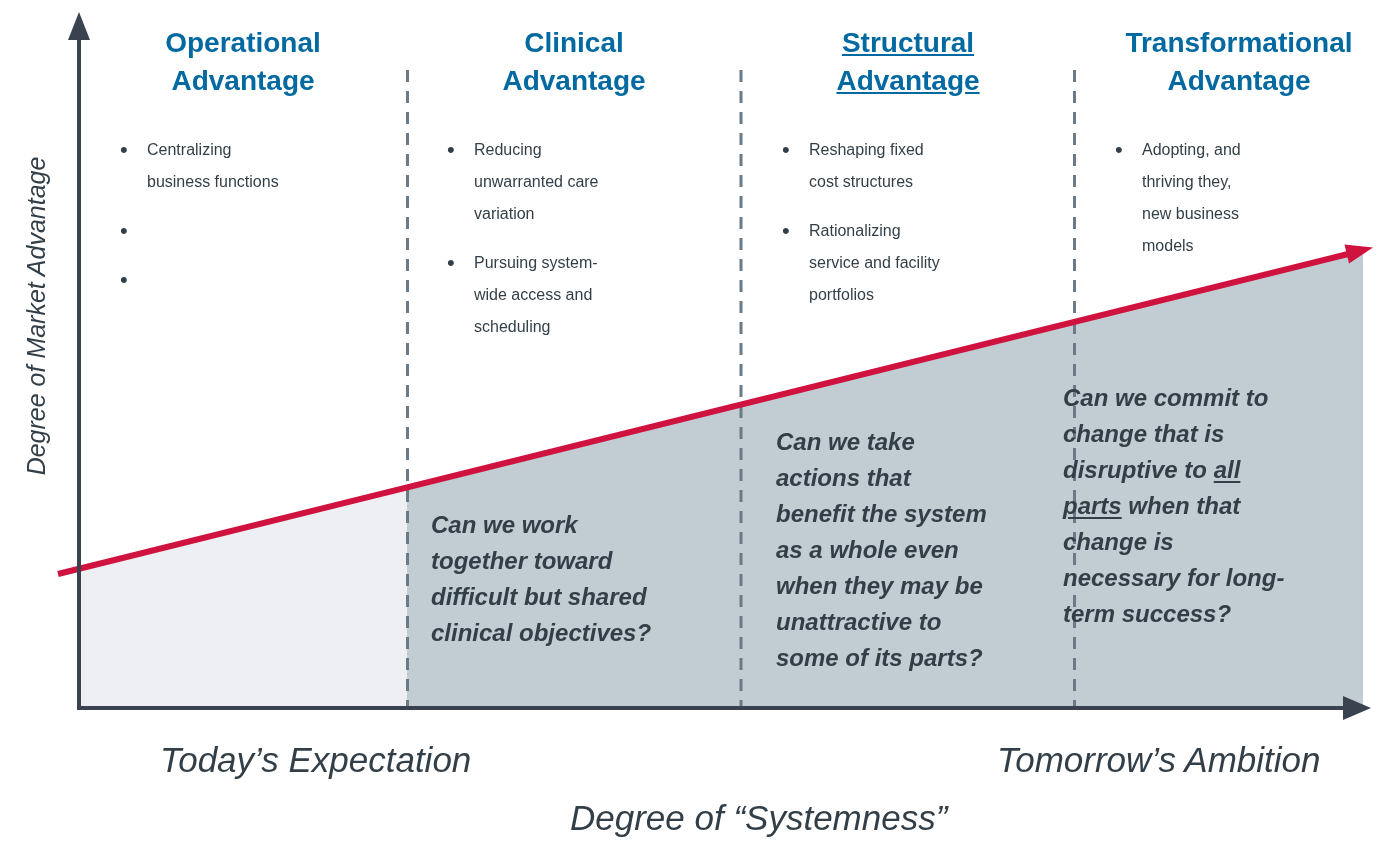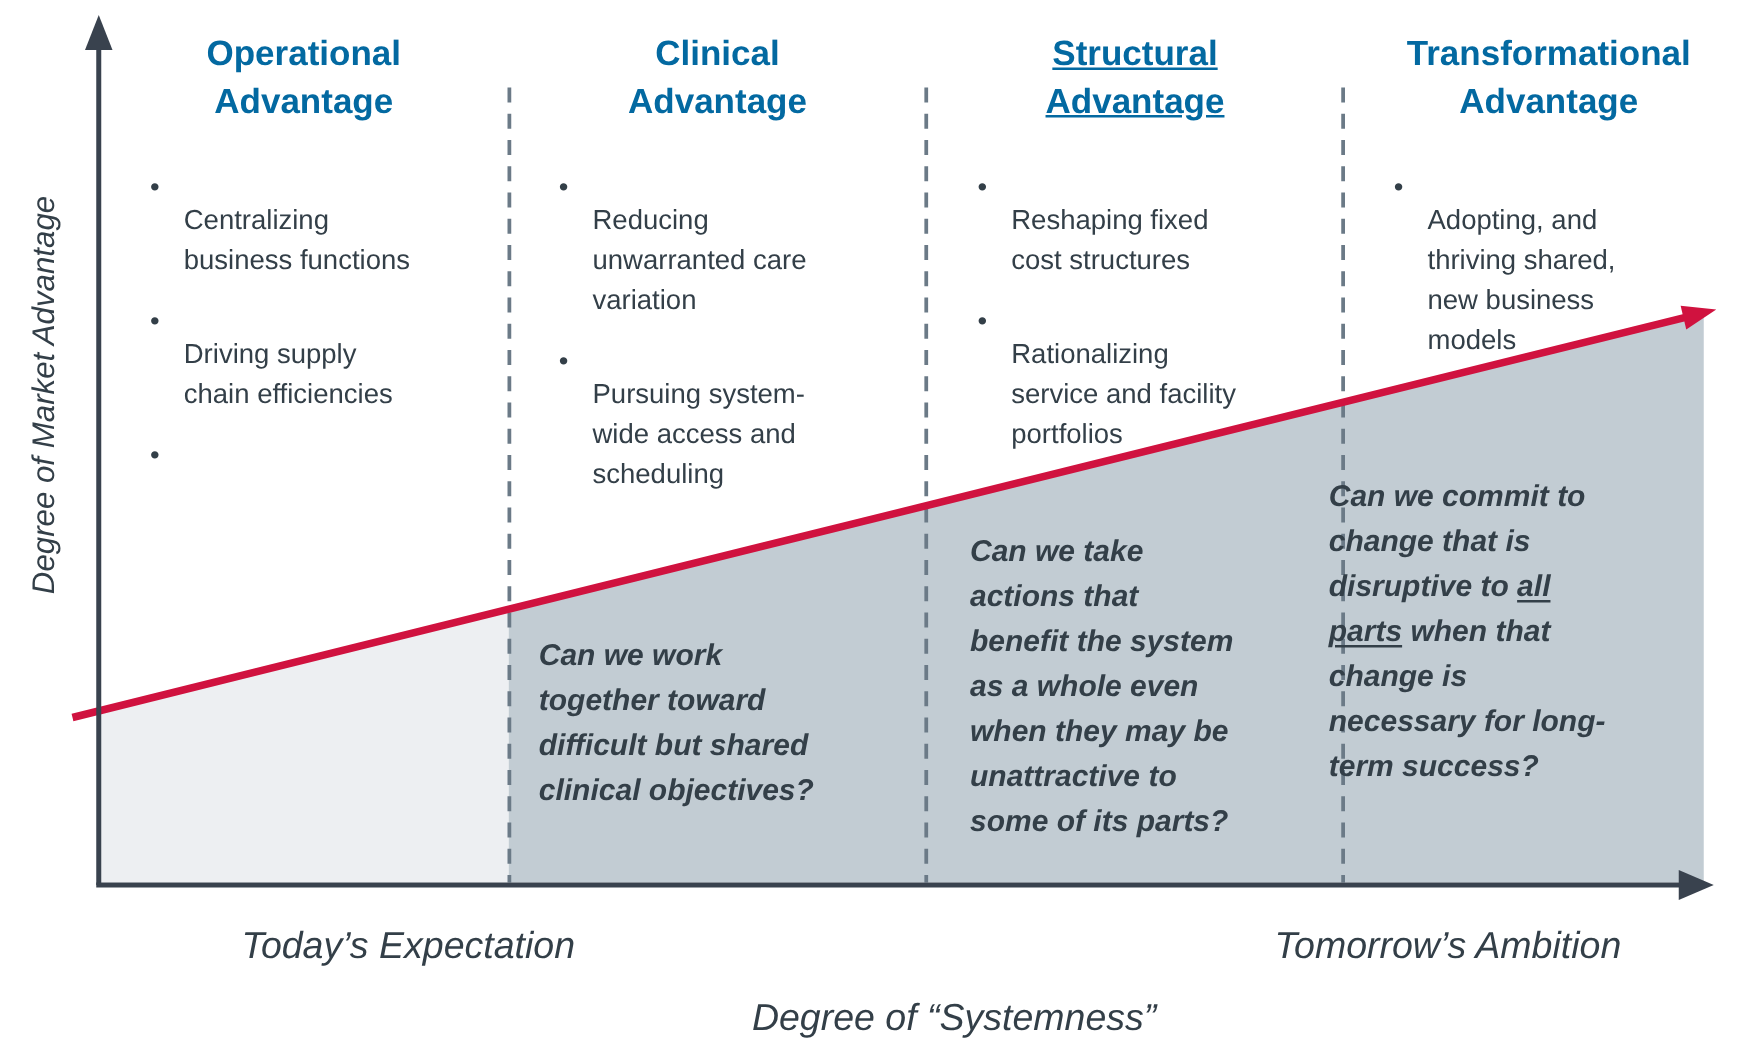--- a/index.html
+++ b/index.html
@@ -18,36 +18,36 @@
   }
   .h1 { left:77px; } .h2 { left:408px; } .h3 { left:742px;text-decoration:underline; } .h4 { left:1073px; }
 
   ul.bullets {
     position:absolute; top:134px; width:295px;
     list-style:none; margin:0; padding:0;
   }
   .b1 { left:120px; } .b2 { left:447px; } .b3 { left:782px; } .b4 { left:1115px; }
   ul.bullets li { display:flex; margin-bottom:17px; }
   ul.bullets .dot { width:27px; flex:0 0 27px; font-size:22px; line-height:32px; }
-  ul.bullets .btxt { font-size:22px; line-height:32px; white-space:pre-line;margin-top:26px; }
+  ul.bullets .btxt { font-size:16px; line-height:32px; white-space:pre-line; }
 
   .question {
     position:absolute; width:300px;
     font-size:24px; font-weight:bold; font-style:italic;
     line-height:36px; white-space:pre-line; color:#333f48;
   }
   .q1 { left:100px; top:570px; width:292px; }
   .q2 { left:431px; top:507px; width:292px; }
   .q3 { left:776px; top:424px; }
   .q4 { left:1063px; top:380px; }
   .question .u { text-decoration:underline; text-decoration-thickness:2px; text-underline-offset:3px; }
 
   .axis-label {
-    position:absolute; font-size:30px; font-style:italic; color:#333f48;
-    text-align:right; white-space:nowrap;
+    position:absolute; font-size:35px; font-style:italic; color:#333f48;
+    text-align:left; white-space:nowrap;
   }
   .today    { left:160px; top:740px; width:300px; }
   .tomorrow { left:997px; top:740px; width:300px; }
   .xtitle   { left:570px; top:798px; width:355px; }
   .ylab {
     position:absolute; left:36px; top:316px;
     transform:translate(-50%,-50%) rotate(-90deg);
     font-size:25px; font-style:italic; white-space:nowrap; color:#333f48;
   }
 </style>
@@ -90,22 +90,20 @@
 Advantage</div>
 
   <ul class="bullets b1">
     <li>
         <span class="dot">•</span>
         <span class="btxt">Centralizing
 business functions</span>
       </li>
     <li>
         <span class="dot">•</span>
-        <span class="btxt">Driving supply
-chain efficiencies</span>
       </li>
     <li>
         <span class="dot">•</span>
       </li>
   </ul>
   <ul class="bullets b2">
     <li>
         <span class="dot">•</span>
         <span class="btxt">Reducing
 unwarranted care
@@ -128,21 +126,21 @@
         <span class="dot">•</span>
         <span class="btxt">Rationalizing
 service and facility
 portfolios</span>
       </li>
   </ul>
   <ul class="bullets b4">
     <li>
         <span class="dot">•</span>
         <span class="btxt">Adopting, and
-thriving shared,
+thriving they,
 new business
 models</span>
       </li>
   </ul>
 
   <div class="question q2">Can we work
 together toward
 difficult but shared
 clinical objectives?</div>
   <div class="question q3">Can we take

